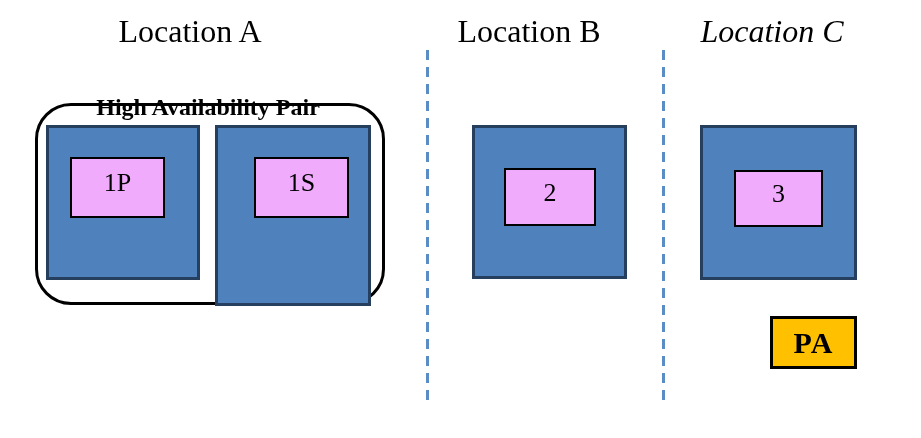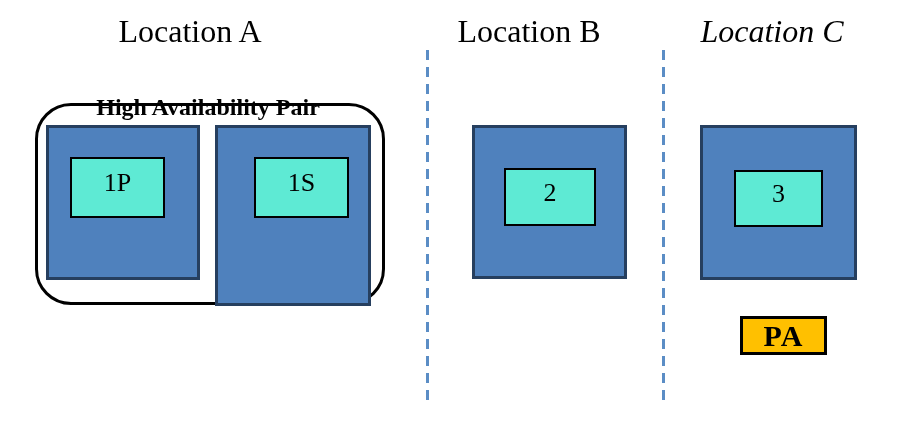--- a/index.html
+++ b/index.html
@@ -54,21 +54,21 @@
     background: #4F81BD;
     border: 3px solid #263F5F;
     box-sizing: border-box;
   }
   .node-a1 { left: 46px;  top: 125px; width: 154px; height: 155px; }
   .node-a2 { left: 215px; top: 125px; width: 156px; height: 181px; }
   .node-b  { left: 472px; top: 125px; width: 155px; height: 154px; }
   .node-c  { left: 700px; top: 125px; width: 157px; height: 155px; }
   .tag {
     position: absolute;
-    background: #5eead4;
+    background: #f0abfc;
     border: 2px solid #000000;
     box-sizing: border-box;
     display: flex;
     align-items: center;
     justify-content: center;
     padding-bottom: 9px;
     font-size: 26px;
   }
   .tag-1p { left: 21px; top: 29px; width: 95px; height: 61px; }
   .tag-1s { left: 36px; top: 29px; width: 95px; height: 61px; }
@@ -82,24 +82,24 @@
     background: repeating-linear-gradient(
       180deg,
       #5B8DC5 0px, #5B8DC5 10px,
       transparent 10px, transparent 17px
     );
   }
   .divider-ab { left: 426px; }
   .divider-bc { left: 662px; }
   .pa-box {
     position: absolute;
-    left: 740px;
+    left: 770px;
     top: 316px;
     width: 87px;
-    height: 39px;
+    height: 53px;
     background: #FFC000;
     border: 3px solid #000000;
     box-sizing: border-box;
     display: flex;
     align-items: center;
     justify-content: center;
     font-size: 30px;
     font-weight: bold;
     letter-spacing: 1px;
   }

